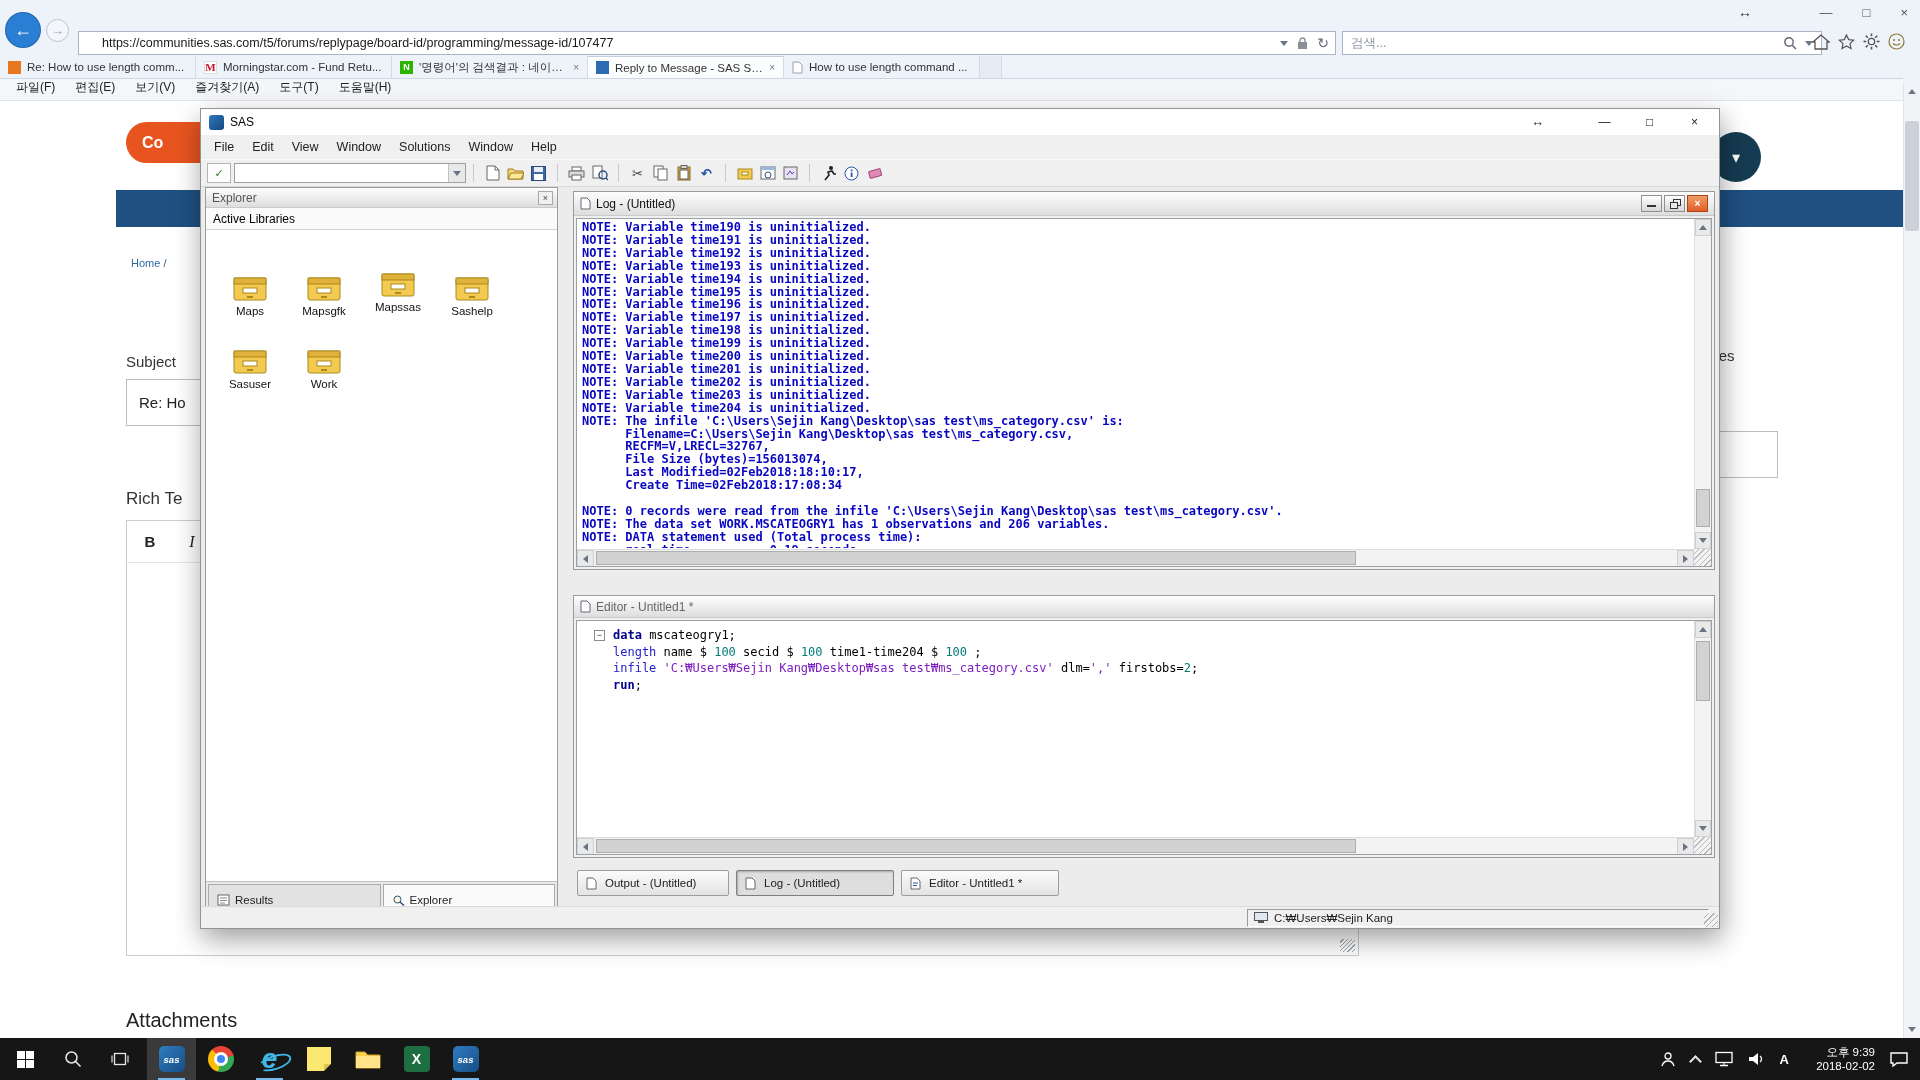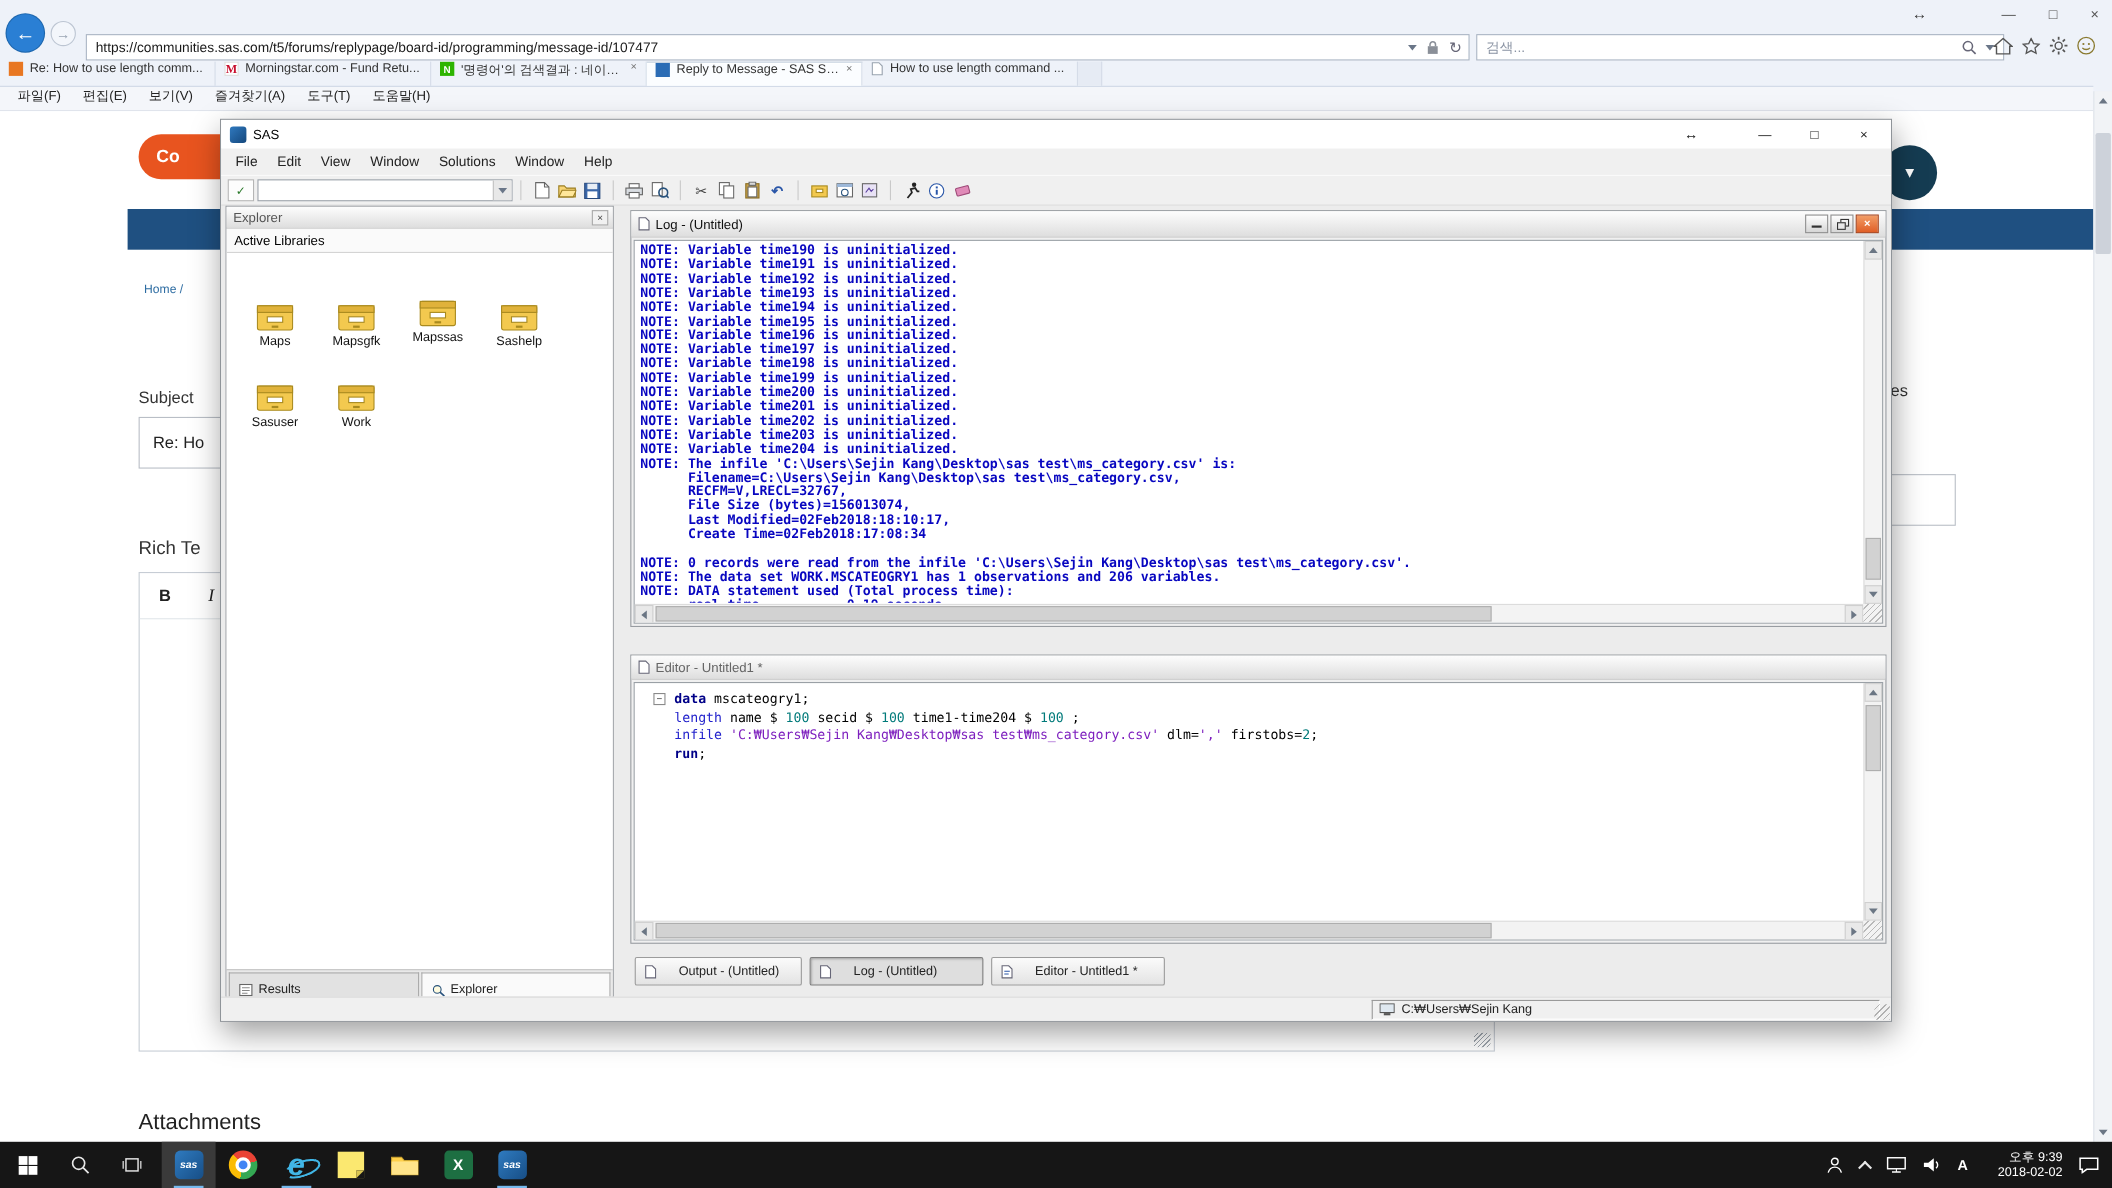--- a/index.html
+++ b/index.html
@@ -6,29 +6,29 @@
   html,body{width:1920px;height:1080px;overflow:hidden}
   body{font-family:"Liberation Sans",sans-serif;background:#fff;position:relative;font-size:12px;color:#222}
 
   
   #browser{position:absolute;inset:0 0 42px 0;background:#eef2f9}
   .b-strip{height:26px;position:relative;background:#eef2f9;border-bottom:0}
   .pen-glyph{position:absolute;right:168px;top:4px;font-size:14px;color:#333}
   .b-winctl{position:absolute;right:12px;top:0;height:24px;display:flex;align-items:center;gap:30px;color:#555;font-size:13px}
   .nav-back{position:absolute;left:6px;top:13px;width:34px;height:34px;border-radius:50%;background:#2a7fd4;color:#fff;display:flex;align-items:center;justify-content:center;font-size:18px;box-shadow:0 0 0 1px #1d66ad;z-index:2}
   .nav-fwd{position:absolute;left:46px;top:19px;width:23px;height:23px;border-radius:50%;border:1px solid #bcc5d2;color:#9aa5b4;display:flex;align-items:center;justify-content:center;font-size:13px;background:#f3f6fb}
-  .url-bar{position:absolute;left:78px;top:31px;width:1258px;height:24px;background:#fff;border:1px solid #a9b4c4;display:flex;align-items:center;padding:0 6px 0 8px}
+  .url-bar{position:absolute;left:78px;top:31px;width:1258px;height:24px;background:#fff;border:1px solid #a9b4c4;display:flex;align-items:center;padding:0 6px 0 23px}
   .url-text{font-size:12.5px;color:#1a1a1a;flex:1;white-space:nowrap;overflow:hidden}
   .url-icons{display:flex;align-items:center;gap:9px;color:#667}
   .caret-down{width:0;height:0;border-left:4px solid transparent;border-right:4px solid transparent;border-top:5px solid #6a7688}
   .search-box{position:absolute;left:1342px;top:31px;width:480px;height:24px;background:#fff;border:1px solid #a9b4c4;display:flex;align-items:center;padding:0 8px;gap:8px}
   .search-text{color:#8a93a3;font-size:12.5px;flex:1}
   .b-quick{position:absolute;right:15px;top:33px;display:flex;gap:8px;align-items:center}
   .b-tabs{position:absolute;top:56px;left:0;right:17px;height:23px;display:flex;background:#eef2f9;border-bottom:1px solid #cdd6e4}
-  .btab{width:196px;display:flex;align-items:flex-start;gap:6px;padding:0 8px;font-size:11.5px;color:#333;border-right:1px solid #d5dce8;position:relative;overflow:hidden;white-space:nowrap;flex:none}
+  .btab{width:196px;display:flex;align-items:center;gap:6px;padding:0 8px;font-size:11.5px;color:#333;border-right:1px solid #d5dce8;position:relative;overflow:hidden;white-space:nowrap;flex:none}
   .btab .lbl{overflow:hidden;text-overflow:ellipsis}
   .btab.active{background:#fbfdff;box-shadow:inset 0 1px 0 #fff;border-top:1px solid #c4cfdd}
   .fav{width:13px;height:13px;flex:none;display:flex;align-items:center;justify-content:center;font-size:9px;font-weight:bold;color:#fff}
   .fav.f1{background:#e87722}
   .fav.f2{background:#fff;color:#c8102e;border:1px solid #ddd;font-family:"Liberation Serif",serif;font-size:11px}
   .fav.f3{background:#2db400}
   .fav.f4{background:#2b6cb5}
   .tab-close{margin-left:auto;color:#777;font-size:10px}
   .newtab{width:22px;background:#e6ebf4;border-right:1px solid #d5dce8;flex:none}
   .b-menus{position:absolute;top:79px;left:0;right:17px;height:22px;background:#f4f6fa;border-bottom:1px solid #e0e4ec;display:flex;align-items:flex-start;padding-left:6px}
@@ -123,21 +123,21 @@
   .code-line{white-space:pre}
   .fold{position:absolute;left:17px;top:9px;width:11px;height:11px;border:1px solid #8a8a8a;background:#fff;font-size:9px;line-height:9px;text-align:center;color:#333}
   .tok-kb{color:#000088;font-weight:bold}
   .tok-k{color:#2222cc}
   .tok-n{color:#007a7a}
   .tok-s{color:#7d1fbe}
   .tok-p{color:#000}
 
   
   .wtabs{position:absolute;left:376px;top:683px;height:28px;display:flex;gap:7px}
-  .wtab{height:26px;border:1px solid #9c9c9c;background:linear-gradient(#fbfbfb,#e3e3e3);display:flex;align-items:center;gap:20px;padding:0 8px;font-size:11.5px;color:#222;border-radius:2px;width:152px}
+  .wtab{height:26px;border:1px solid #9c9c9c;background:linear-gradient(#fbfbfb,#e3e3e3);display:flex;align-items:center;gap:8px;padding:0 8px;font-size:11.5px;color:#222;border-radius:2px;width:152px}
   .wtab.w2{width:158px}.wtab.w3{width:158px}
   .wtab.active{background:#dedede;border-color:#7f7f7f;box-shadow:inset 1px 1px 2px rgba(0,0,0,.25)}
   .s-status{position:absolute;left:0;right:0;bottom:0;height:22px;background:#f0f0f0;border-top:1px solid #dadada}
   .status-panel{position:absolute;right:10px;top:2px;width:462px;height:18px;border:1px solid;border-color:#9a9a9a #fff #fff #9a9a9a;display:flex;align-items:center;gap:6px;padding-left:6px;font-size:11.5px;color:#222}
   .s-grip{position:absolute;right:1px;bottom:1px;width:14px;height:14px;background:repeating-linear-gradient(135deg,transparent 0 3px,#b0b0b0 3px 4px)}
 
   
   #taskbar{position:absolute;left:0;right:0;bottom:0;height:42px;background:#161616;display:flex;align-items:stretch;z-index:100}
   .tb-cell{width:49px;display:flex;align-items:center;justify-content:center;position:relative;flex:none}
   .tb-cell.w50{width:50px}.tb-cell.w46{width:46px}.tb-cell.w48{width:48px}

